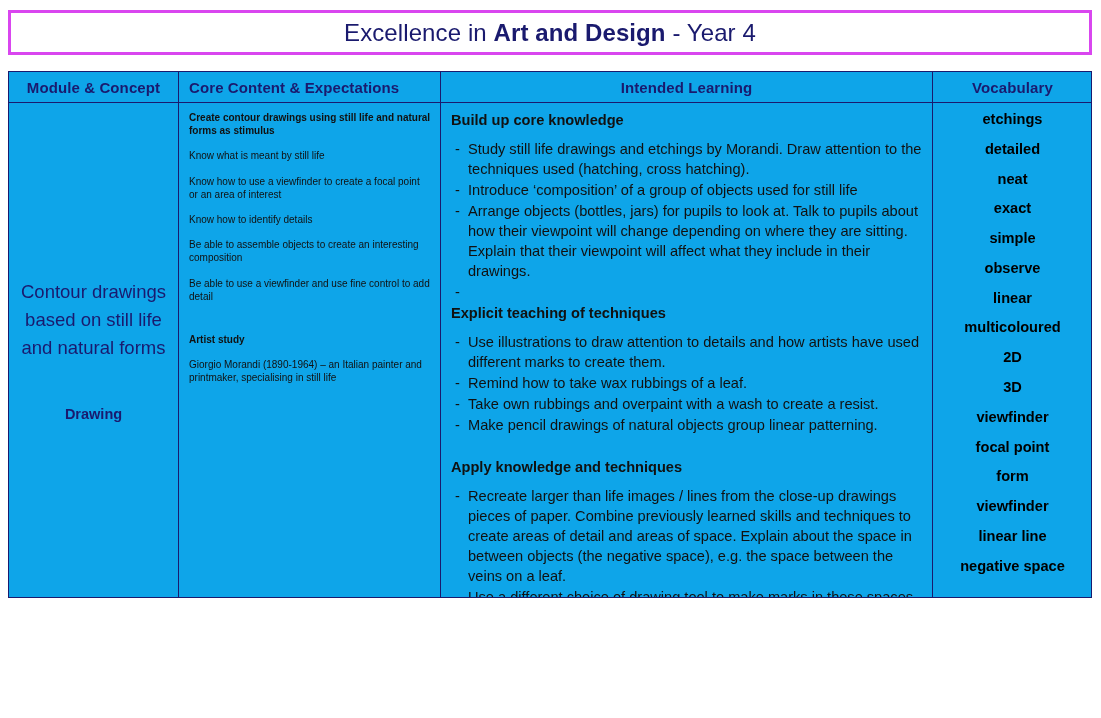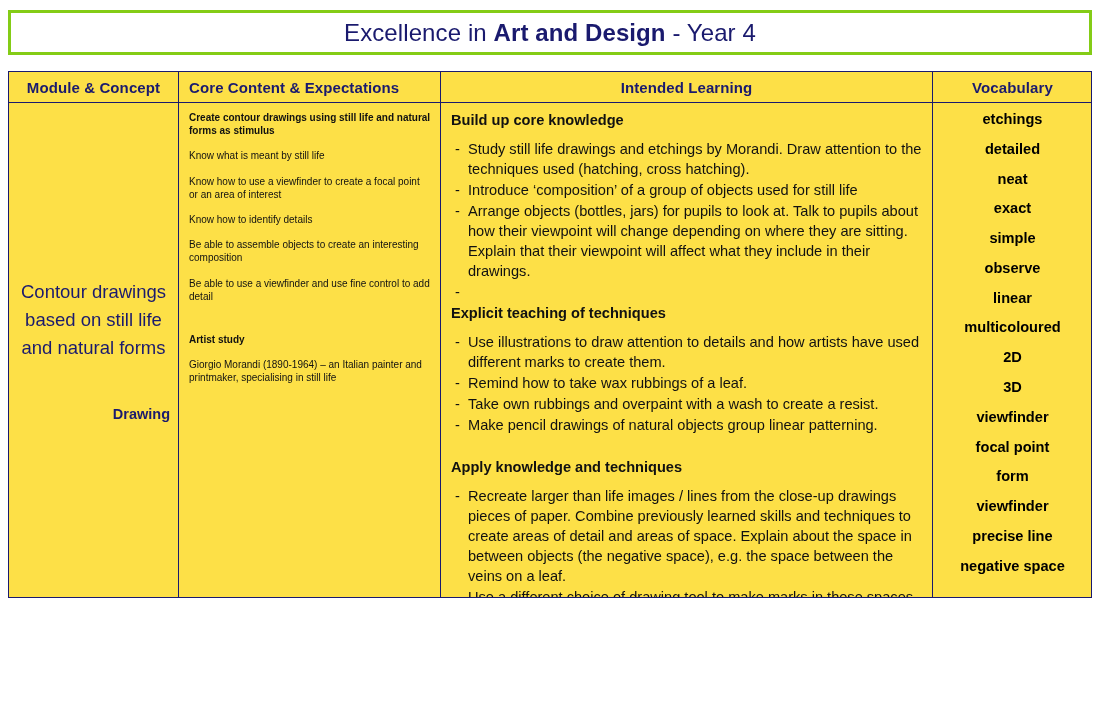--- a/index.html
+++ b/index.html
@@ -22,21 +22,21 @@
   }
 
   
   .title-banner {
     position: absolute;
     left: 8px;
     top: 10px;
     width: 1084px;
     height: 45px;
     box-sizing: border-box;
-    border: 3px solid #84cc16;
+    border: 3px solid #d946ef;
     background: #ffffff;
     display: flex;
     align-items: center;
     justify-content: center;
   }
   .title-text {
     font-size: 24px;
     color: #1a1a6e;
     letter-spacing: 0.1px;
     white-space: nowrap;
@@ -51,21 +51,21 @@
     position: absolute;
     left: 8px;
     top: 71px;
     width: 1084px;
     height: 527px;
     box-sizing: border-box;
     border: 1px solid #1a1a6e;
     display: grid;
     grid-template-columns: 170px 262px 492px 159px;
     grid-template-rows: 31px 1fr;
-    background: #fde047;
+    background: #0ea5e9;
   }
   .cell {
     box-sizing: border-box;
     border-right: 1px solid #1a1a6e;
     overflow: hidden;
   }
   .cell.last { border-right: none; }
 
   .head {
     border-bottom: 1px solid #1a1a6e;
@@ -76,21 +76,21 @@
     font-size: 15px;
     color: #1a1a6e;
     letter-spacing: 0.1px;
   }
   .head.left-pad { justify-content: flex-start; padding-left: 10px; }
 
   
   .col-module {
     display: flex;
     flex-direction: column;
-    align-items: flex-end;
+    align-items: center;
     justify-content: center;
     padding: 0 8px;
     text-align: center;
     gap: 6px;
   }
   .module-title {
     font-size: 18.5px;
     color: #1a1a6e;
     line-height: 1.5;
   }
@@ -226,18 +226,18 @@
         <div class="vocab-item">simple</div>
         <div class="vocab-item">observe</div>
         <div class="vocab-item">linear</div>
         <div class="vocab-item">multicoloured</div>
         <div class="vocab-item">2D</div>
         <div class="vocab-item">3D</div>
         <div class="vocab-item">viewfinder</div>
         <div class="vocab-item">focal point</div>
         <div class="vocab-item">form</div>
         <div class="vocab-item">viewfinder</div>
-        <div class="vocab-item">precise line</div>
+        <div class="vocab-item">linear line</div>
         <div class="vocab-item">negative space</div>
       </div>
 
   </div>
 </div>
 
 </body></html>

